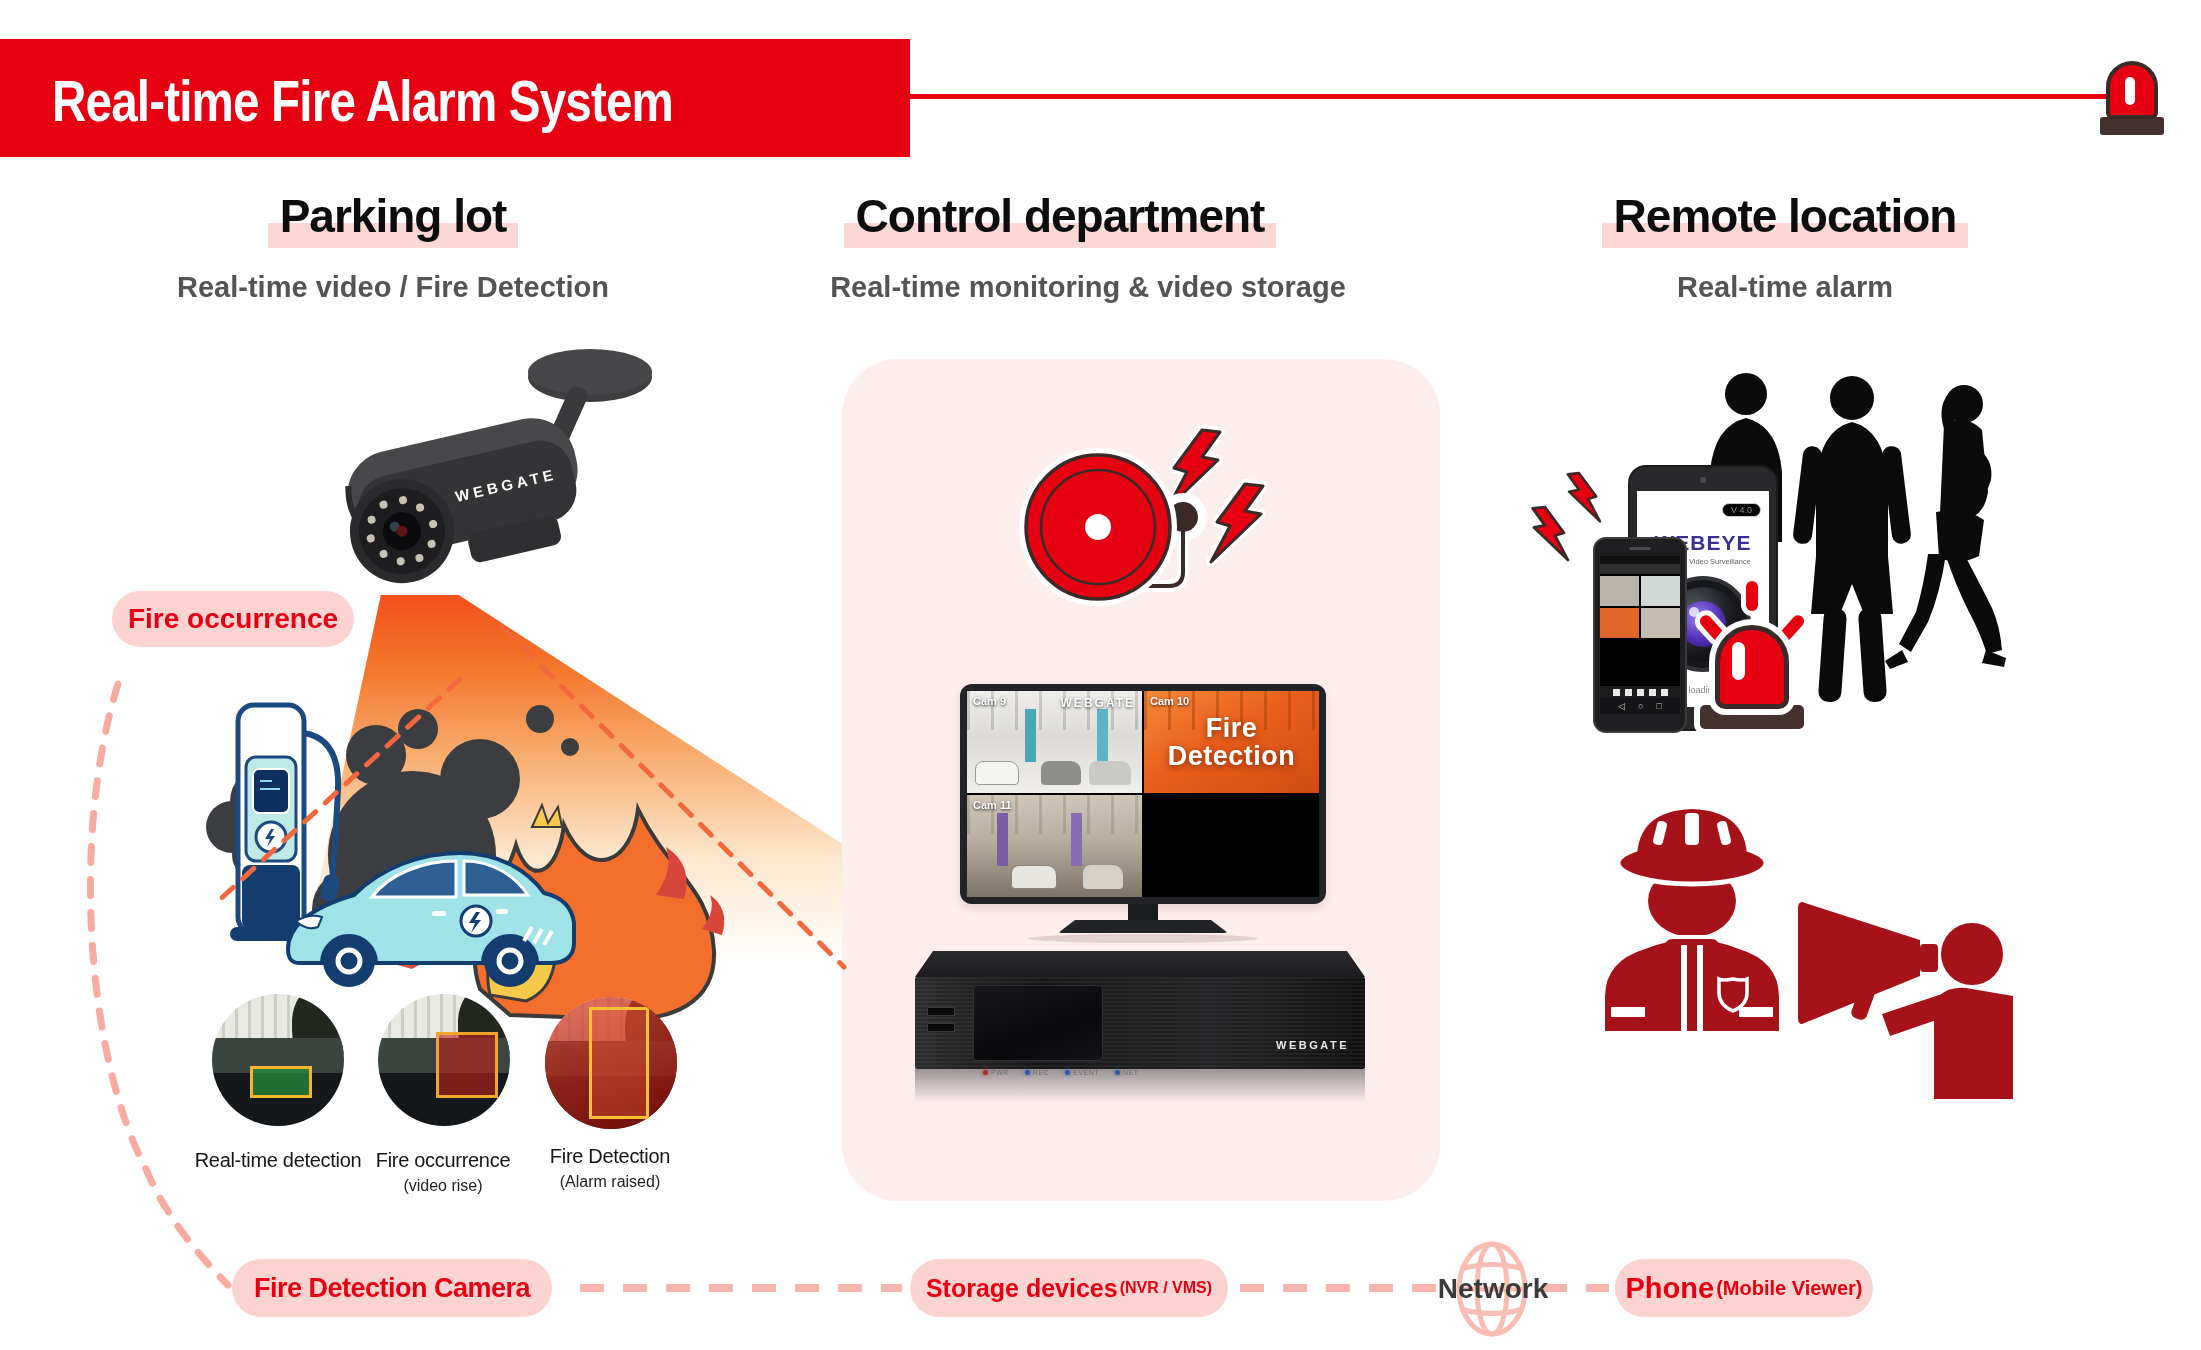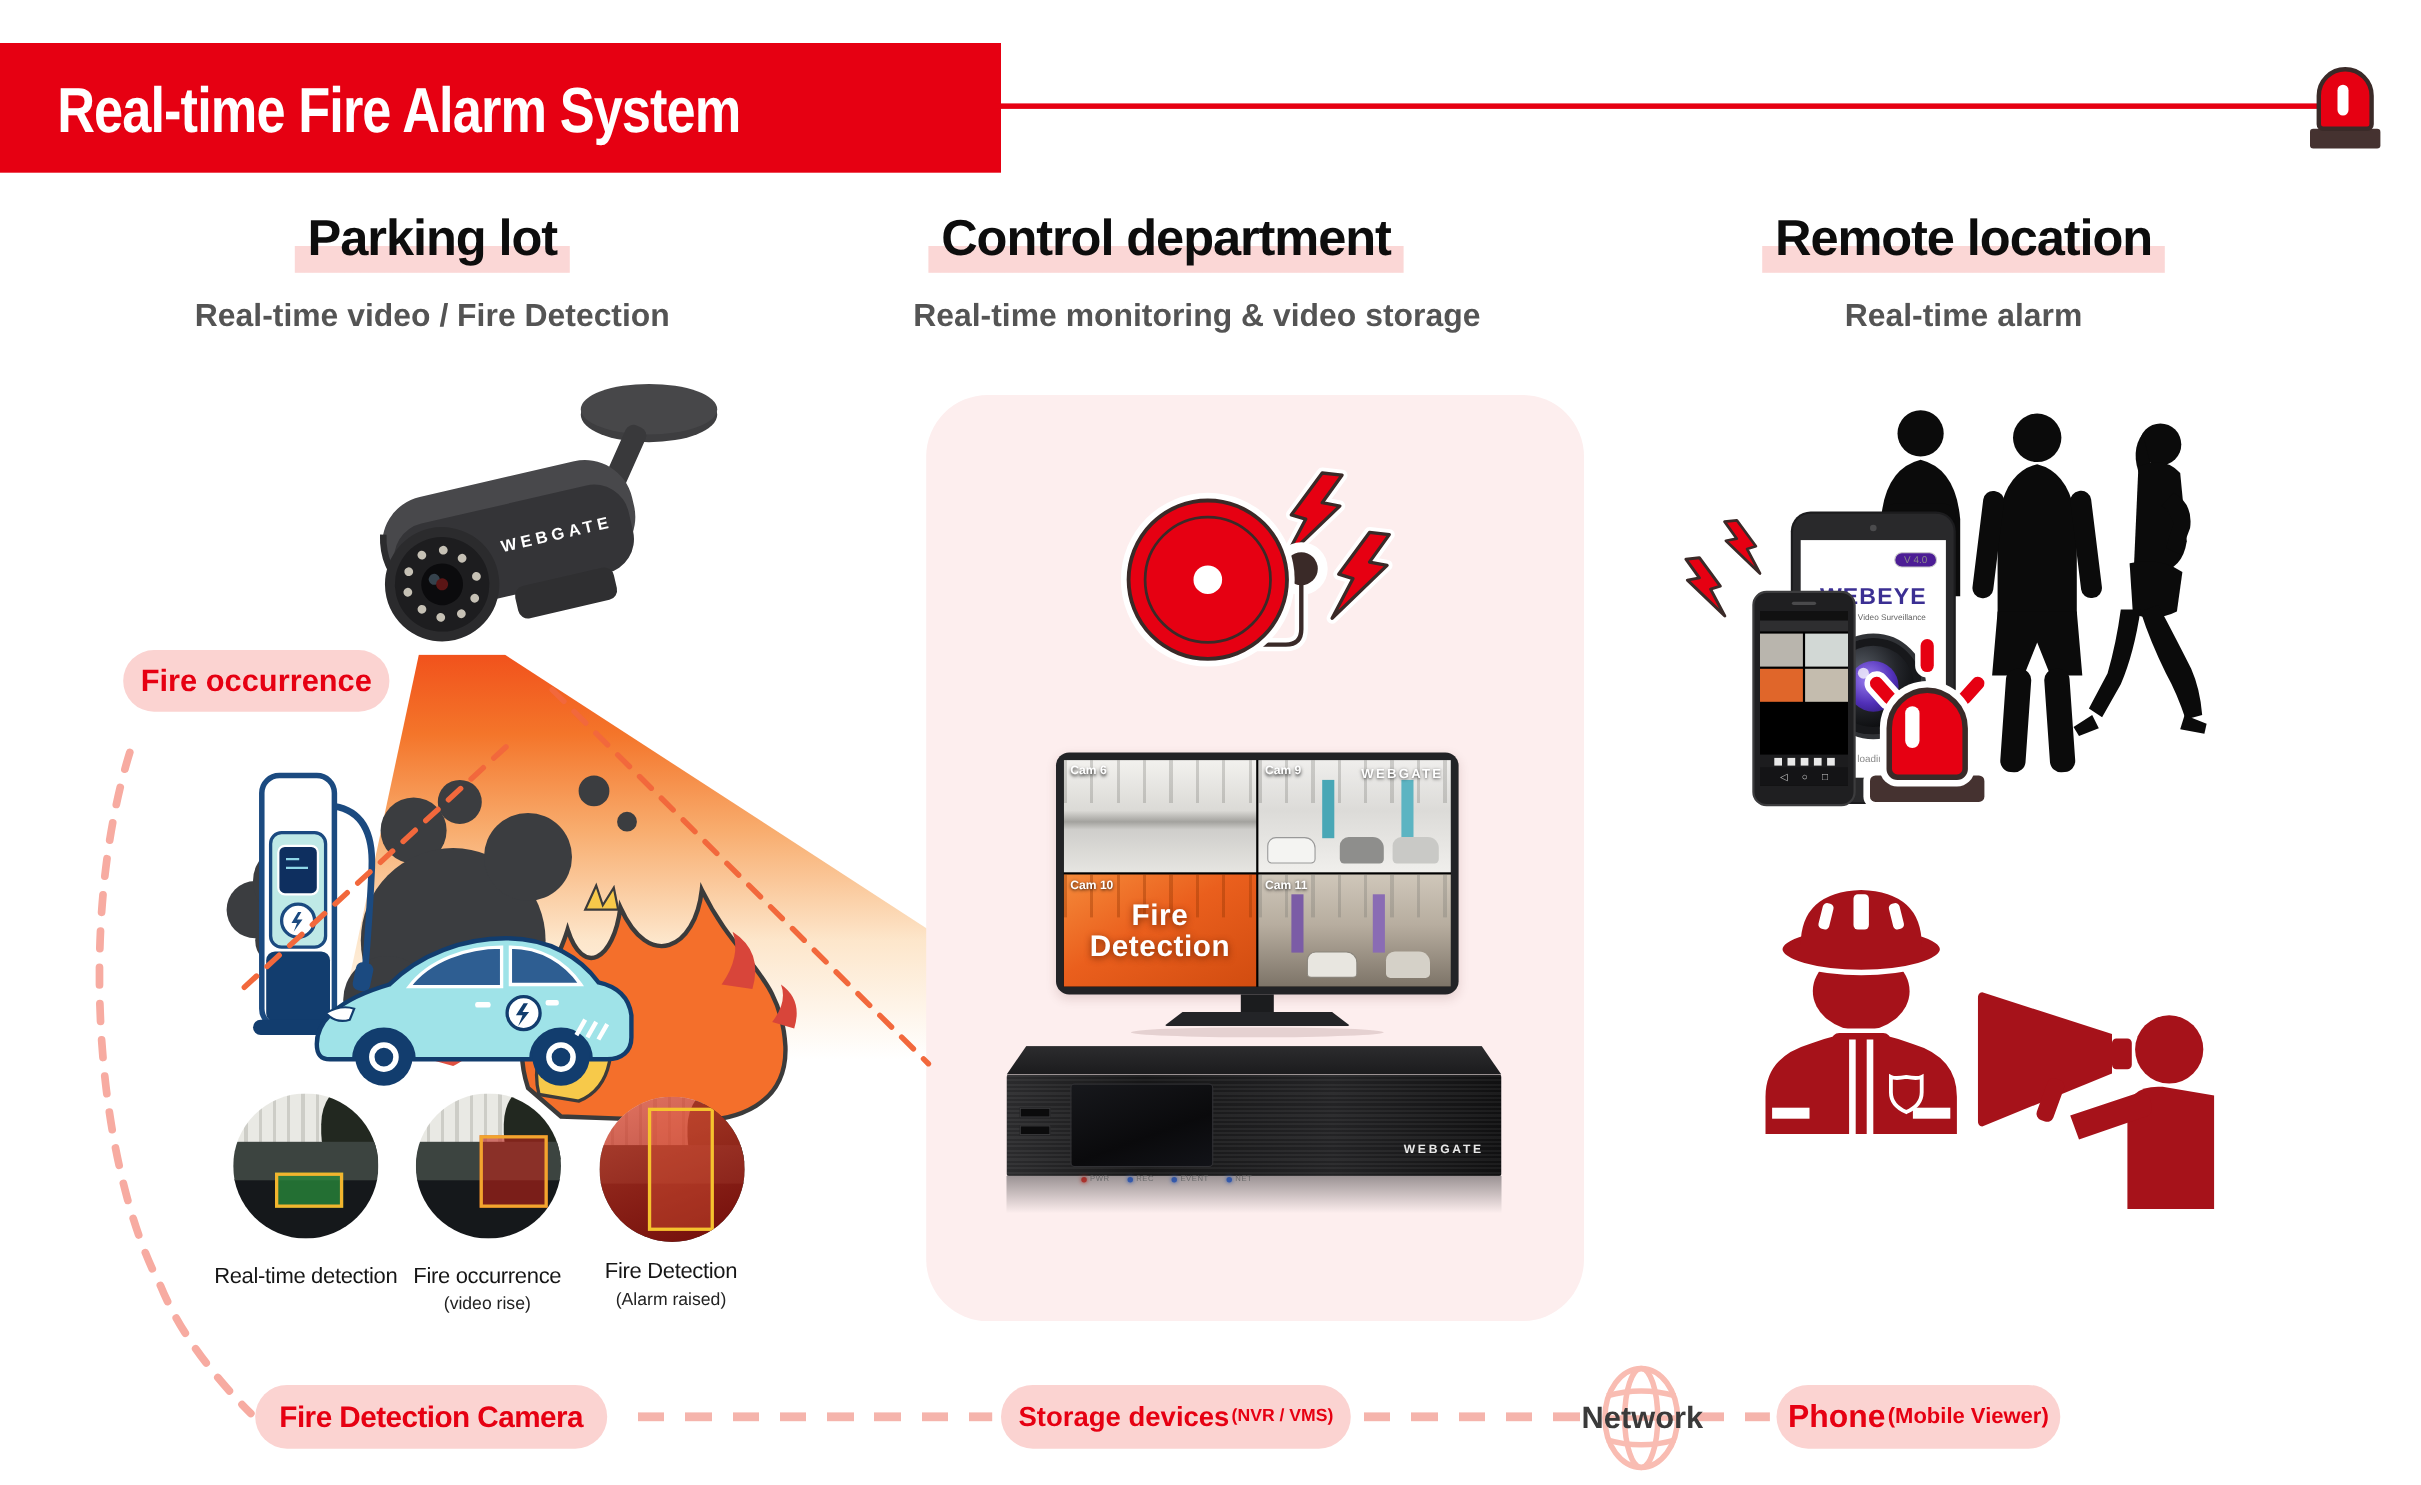--- a/index.html
+++ b/index.html
@@ -109,21 +109,21 @@
   .nvr-refl{position:absolute;left:0;top:118px;width:450px;height:34px;
             background:linear-gradient(180deg,rgba(35,35,38,.45),rgba(35,35,38,0));}
 
   
   .silhouettes{position:absolute;left:1680px;top:325px;z-index:1;}
   .tablet{position:absolute;left:1630px;top:428px;width:146px;height:262px;border-radius:16px;
           background:#29292b;z-index:2;box-shadow:0 0 0 2px #1c1c1e;}
   .tab-cam{position:absolute;left:70px;top:10px;width:6px;height:6px;border-radius:50%;background:#4b4b4d;}
   .tab-screen{position:absolute;left:7px;top:24px;width:132px;height:216px;background:#fff;overflow:hidden;}
   .tab-version{text-align:right;margin:8px 8px 0 0;}
-  .tab-version span{display:inline-block;border:1px solid #c9c9c9;background:#4c1d95;color:#8a8a8a;
+  .tab-version span{display:inline-block;border:1px solid #c9c9c9;background:#000000;color:#8a8a8a;
                     font-size:9px;border-radius:9px;padding:1px 8px;}
   .tab-brand{margin-top:14px;text-align:center;font-size:21px;font-weight:800;color:#3b2f93;letter-spacing:1px;}
   .tab-tag{margin-top:2px;text-align:center;font-size:7.5px;color:#666;}
   .tab-lens{width:96px;height:96px;border-radius:50%;margin:10px auto 0;position:relative;
             border:4px solid #303236;box-shadow:inset 0 0 0 7px #17181b;
             background:radial-gradient(circle at 38% 34%,#555b63 0%,#23252a 40%,#0c0d0f 68%,#1a1b1e 100%);}
   .tab-lens .inner{position:absolute;left:21px;top:21px;width:46px;height:46px;border-radius:50%;
             background:radial-gradient(circle at 40% 35%,#9b7ff0,#5130b8 55%,#241266 100%);}
   .tab-lens .glint{position:absolute;left:30px;top:27px;width:10px;height:10px;border-radius:50%;
             background:rgba(255,255,255,.75);}
@@ -338,24 +338,20 @@
     <circle cx="190" cy="95" r="15" fill="#3a2a28"></circle>
     <circle cx="105" cy="105" r="79" fill="#ffffff"></circle>
     <circle cx="105" cy="105" r="72" fill="#e60012" stroke="#3a2a28" stroke-width="3.5"></circle>
     <circle cx="105" cy="105" r="57" fill="none" stroke="#3a2a28" stroke-width="2.5"></circle>
     <circle cx="105" cy="105" r="13" fill="#ffffff"></circle>
   </svg>
 
   <div class="monitor">
     <div class="mon-frame">
       <div class="mon-screen">
-        <div class="camcell cam6">
-          <div class="ceil"></div>
-          <span class="cam-label">Cam 6</span>
-        </div>
         <div class="camcell cam7">
           <div class="ceil"></div>
           <div class="pillar" style="left:58px;background:#49a7b6;"></div>
           <div class="pillar" style="left:130px;background:#5cb4c2;"></div>
           <div class="carblob" style="left:8px;width:44px;background:#f4f4f2;border:1px solid #999;"></div>
           <div class="carblob" style="left:74px;width:40px;background:#8e8e8c;"></div>
           <div class="carblob" style="left:122px;width:42px;background:#c9c9c6;"></div>
           <span class="cam-label">Cam 9</span>
           <span class="mon-brand">WEBGATE</span>
         </div>

